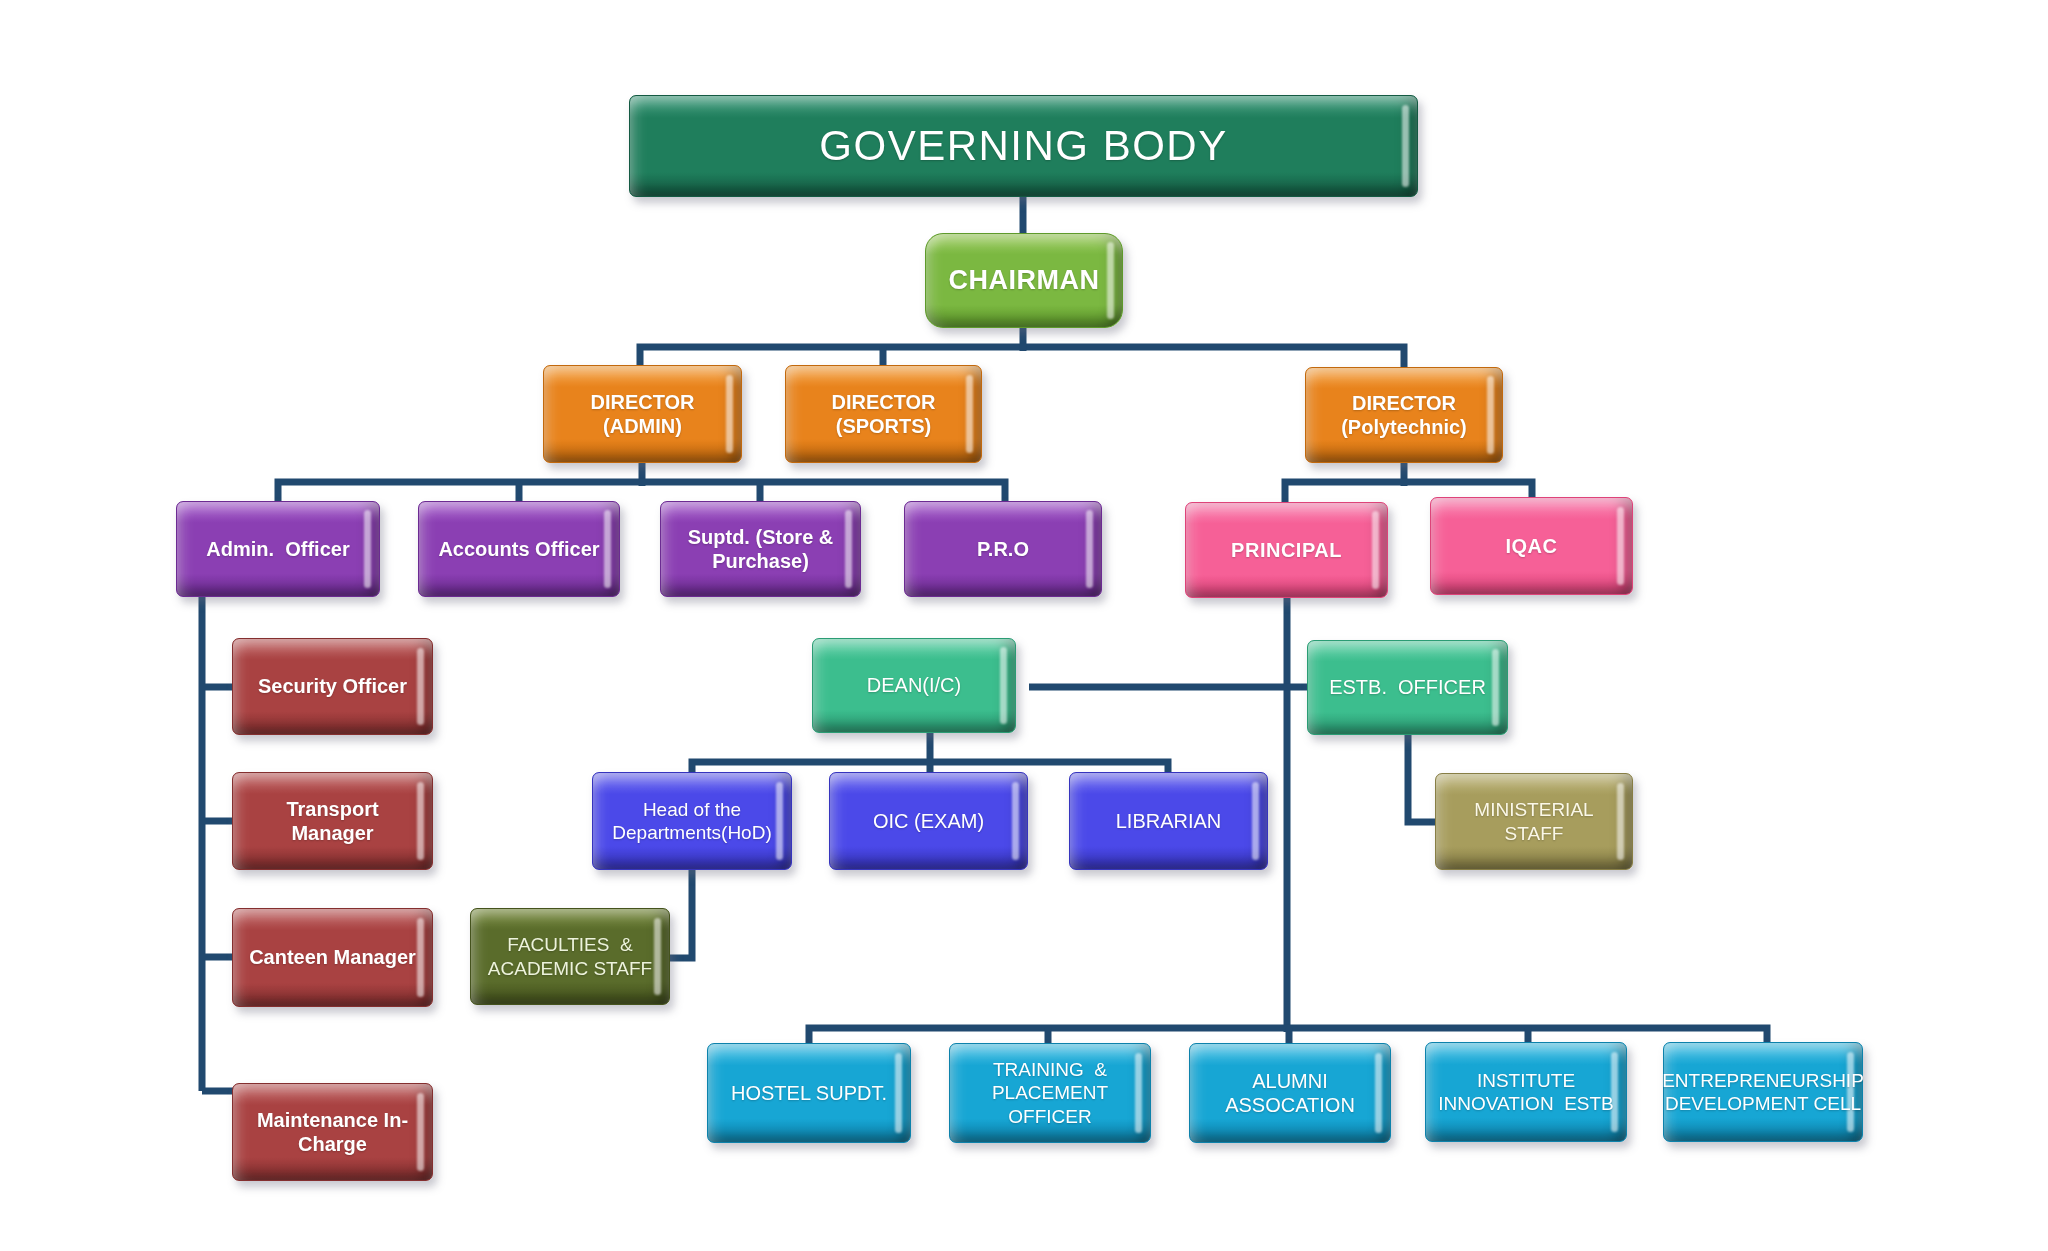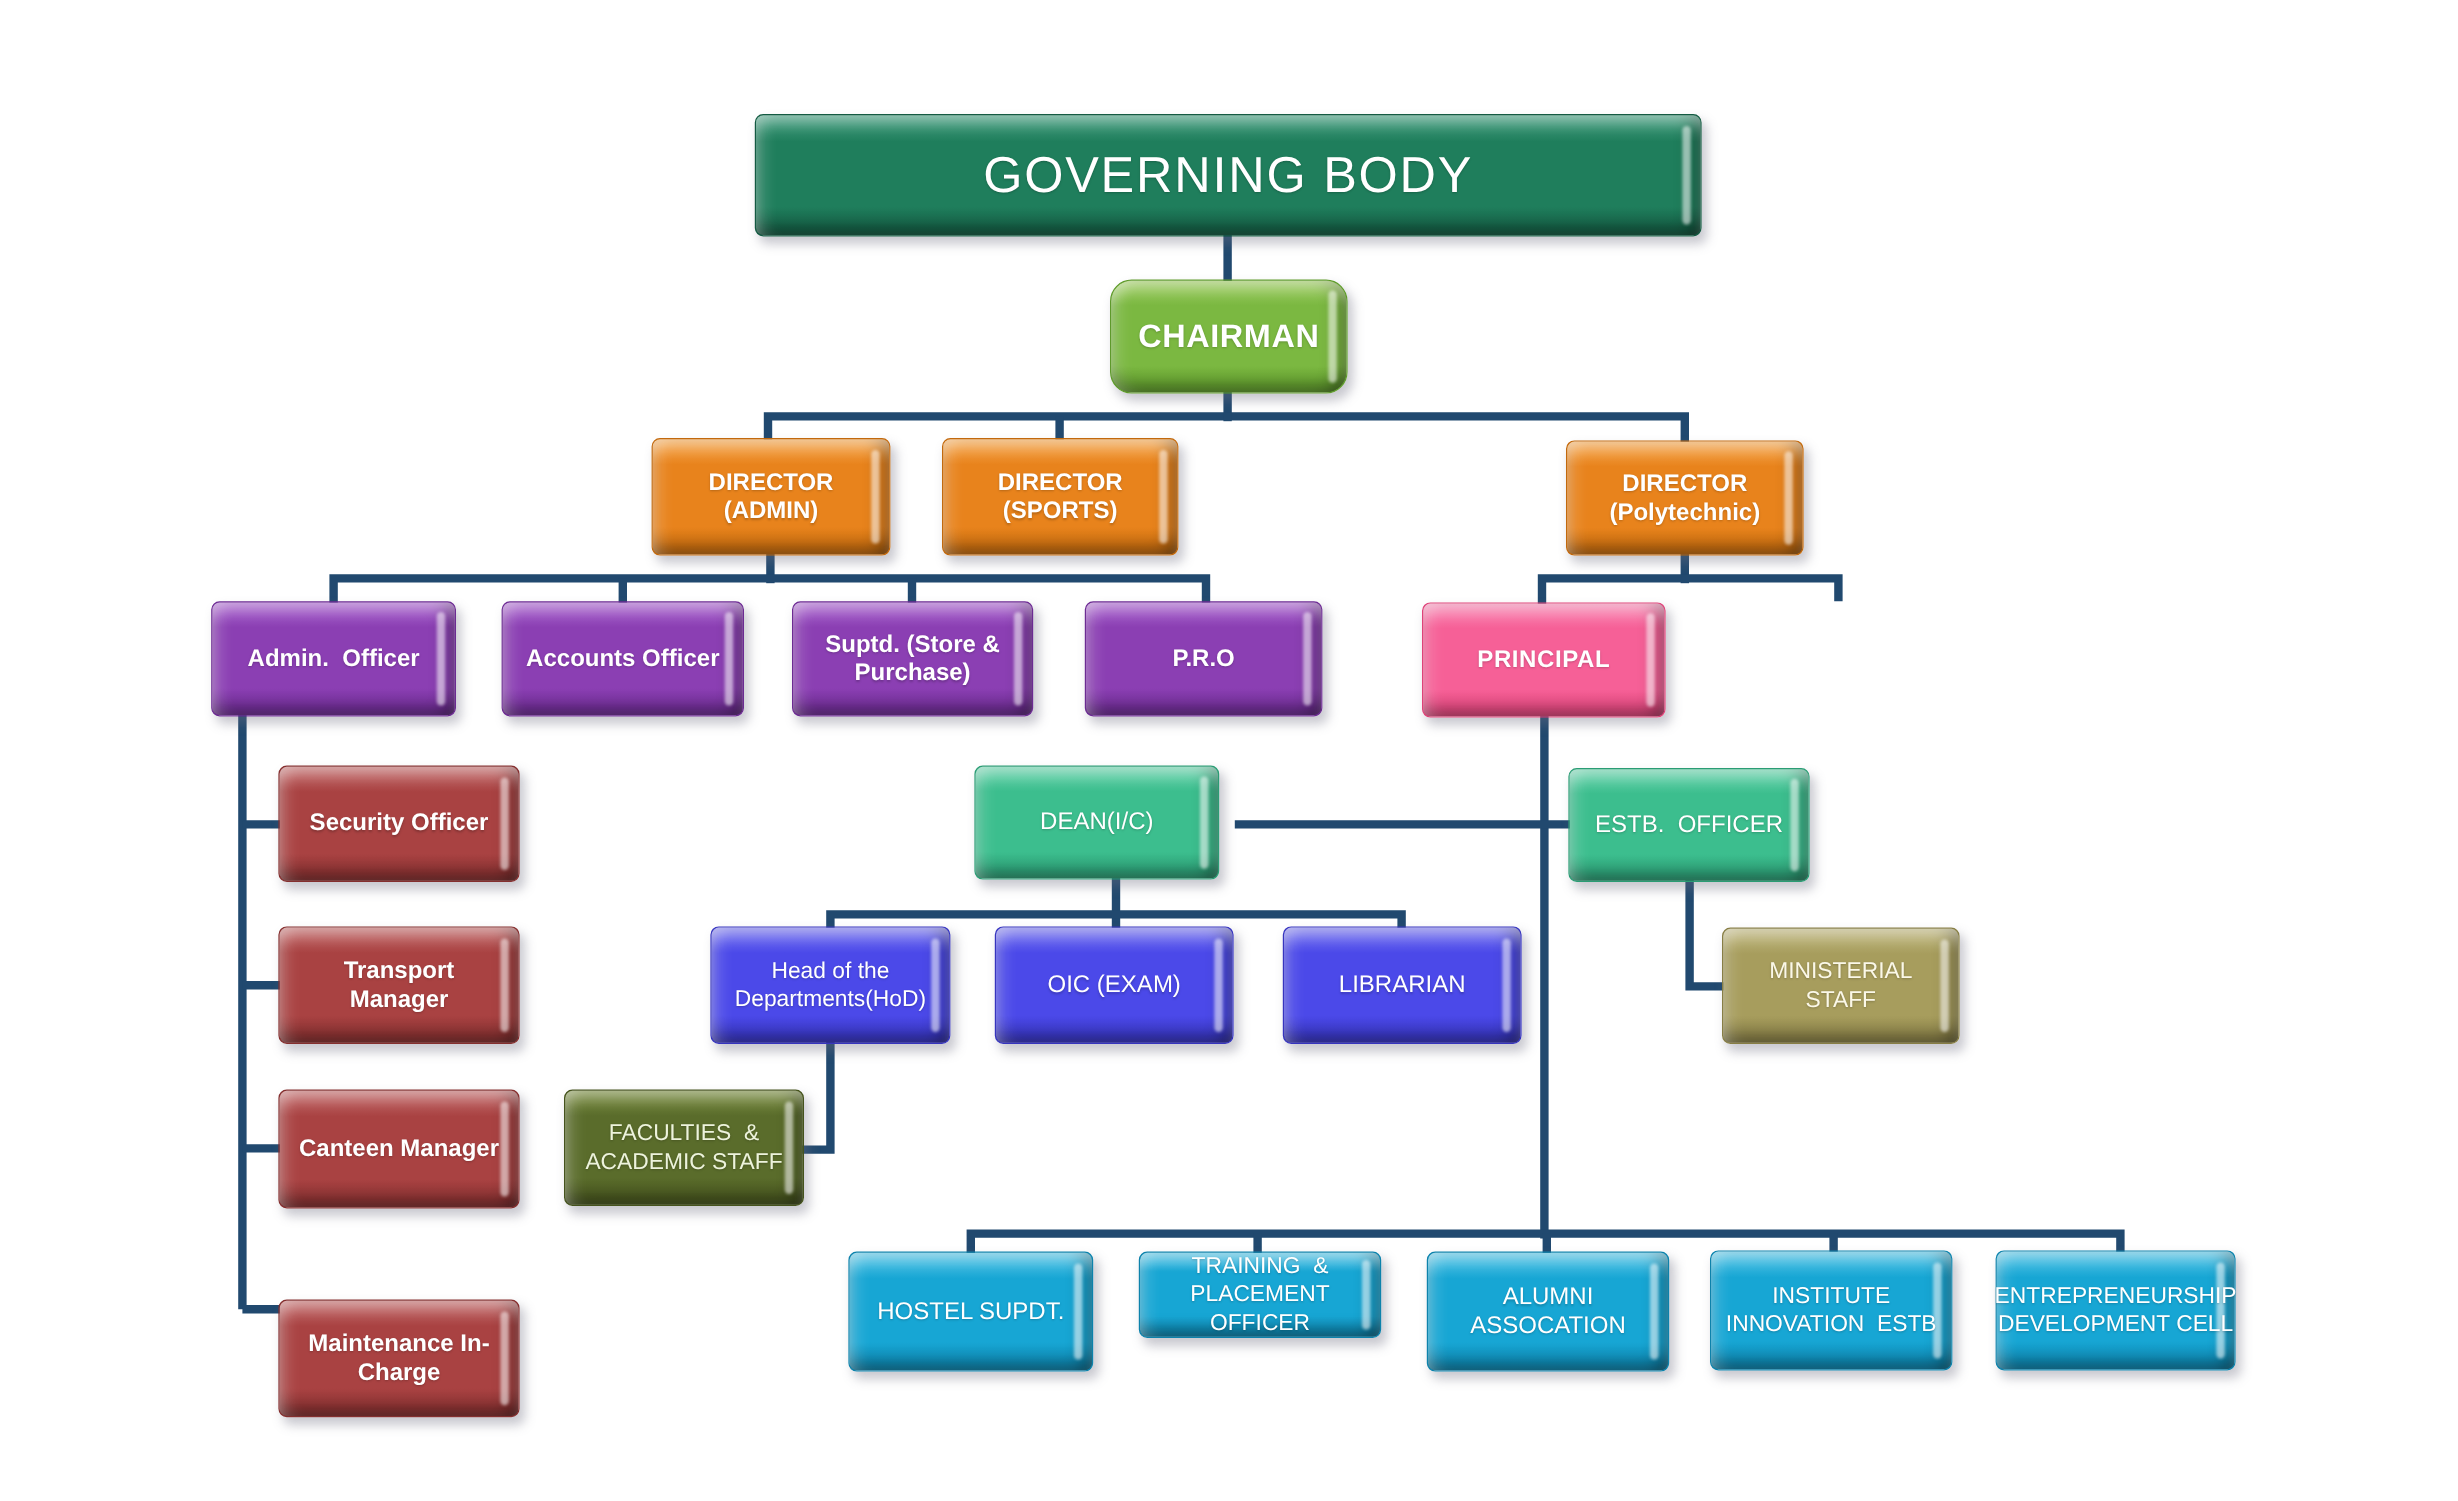--- a/index.html
+++ b/index.html
@@ -95,20 +95,23 @@
     <div class="node" style="left: 660px; top: 501px; width: 201px; height: 96px; --base: #8B3FB3; --light: #AF6CD3; --dark: #6C2B92; --text: #FFFFFF;">
       <span class="lbl" style="font-size: 20px; font-weight: 700; letter-spacing: 0px;">Suptd. (Store &amp;
 Purchase)</span>
     </div>
     <div class="node" style="left: 904px; top: 501px; width: 198px; height: 96px; --base: #8B3FB3; --light: #AF6CD3; --dark: #6C2B92; --text: #FFFFFF;">
       <span class="lbl" style="font-size: 20px; font-weight: 700; letter-spacing: 0px;">P.R.O</span>
     </div>
     <div class="node" style="left: 1185px; top: 502px; width: 203px; height: 96px; --base: #F66097; --light: #FA8FB9; --dark: #DE4379; --text: #FFFFFF;">
       <span class="lbl" style="font-size: 20px; font-weight: 700; letter-spacing: 0.5px;">PRINCIPAL</span>
     </div>
+    <div class="node" style="left: 1430px; top: 497px; width: 203px; height: 98px; --base: #F66097; --light: #FA8FB9; --dark: #DE4379; --text: #FFFFFF;">
+      <span class="lbl" style="font-size: 20px; font-weight: 700; letter-spacing: 0.5px;">IQAC</span>
+    </div>
     <div class="node" style="left: 232px; top: 638px; width: 201px; height: 97px; --base: #A94242; --light: #C67070; --dark: #842F2F; --text: #FFFFFF;">
       <span class="lbl" style="font-size: 20px; font-weight: 700; letter-spacing: 0px;">Security Officer</span>
     </div>
     <div class="node" style="left: 232px; top: 772px; width: 201px; height: 98px; --base: #A94242; --light: #C67070; --dark: #842F2F; --text: #FFFFFF;">
       <span class="lbl" style="font-size: 20px; font-weight: 700; letter-spacing: 0px;">Transport  Manager</span>
     </div>
     <div class="node" style="left: 232px; top: 908px; width: 201px; height: 99px; --base: #A94242; --light: #C67070; --dark: #842F2F; --text: #FFFFFF;">
       <span class="lbl" style="font-size: 20px; font-weight: 700; letter-spacing: 0px;">Canteen Manager</span>
     </div>
     <div class="node" style="left: 232px; top: 1083px; width: 201px; height: 98px; --base: #A94242; --light: #C67070; --dark: #842F2F; --text: #FFFFFF;">
@@ -134,21 +137,21 @@
     <div class="node" style="left: 1435px; top: 773px; width: 198px; height: 97px; --base: #A79D5D; --light: #C3BB83; --dark: #877E45; --text: #FBF8E8;">
       <span class="lbl" style="font-size: 19px; font-weight: 400; letter-spacing: 0px;">MINISTERIAL  STAFF</span>
     </div>
     <div class="node" style="left: 470px; top: 908px; width: 200px; height: 97px; --base: #5A6C2B; --light: #7E9145; --dark: #45531D; --text: #EDF3DC;">
       <span class="lbl" style="font-size: 19px; font-weight: 400; letter-spacing: 0px;">FACULTIES  &amp;
 ACADEMIC STAFF</span>
     </div>
     <div class="node" style="left: 707px; top: 1043px; width: 204px; height: 100px; --base: #17A6D4; --light: #5BC8E9; --dark: #0D82AB; --text: #FFFFFF;">
       <span class="lbl" style="font-size: 20px; font-weight: 400; letter-spacing: 0px;">HOSTEL SUPDT.</span>
     </div>
-    <div class="node" style="left: 949px; top: 1043px; width: 202px; height: 72px; --base: #17A6D4; --light: #5BC8E9; --dark: #0D82AB; --text: #FFFFFF;">
+    <div class="node" style="left: 949px; top: 1043px; width: 202px; height: 100px; --base: #17A6D4; --light: #5BC8E9; --dark: #0D82AB; --text: #FFFFFF;">
       <span class="lbl" style="font-size: 19px; font-weight: 400; letter-spacing: 0px;">TRAINING  &amp;
 PLACEMENT
 OFFICER</span>
     </div>
     <div class="node" style="left: 1189px; top: 1043px; width: 202px; height: 100px; --base: #17A6D4; --light: #5BC8E9; --dark: #0D82AB; --text: #FFFFFF;">
       <span class="lbl" style="font-size: 20px; font-weight: 400; letter-spacing: 0px;">ALUMNI
 ASSOCATION</span>
     </div>
     <div class="node" style="left: 1425px; top: 1042px; width: 202px; height: 100px; --base: #17A6D4; --light: #5BC8E9; --dark: #0D82AB; --text: #FFFFFF;">
       <span class="lbl" style="font-size: 19px; font-weight: 400; letter-spacing: 0px;">INSTITUTE

